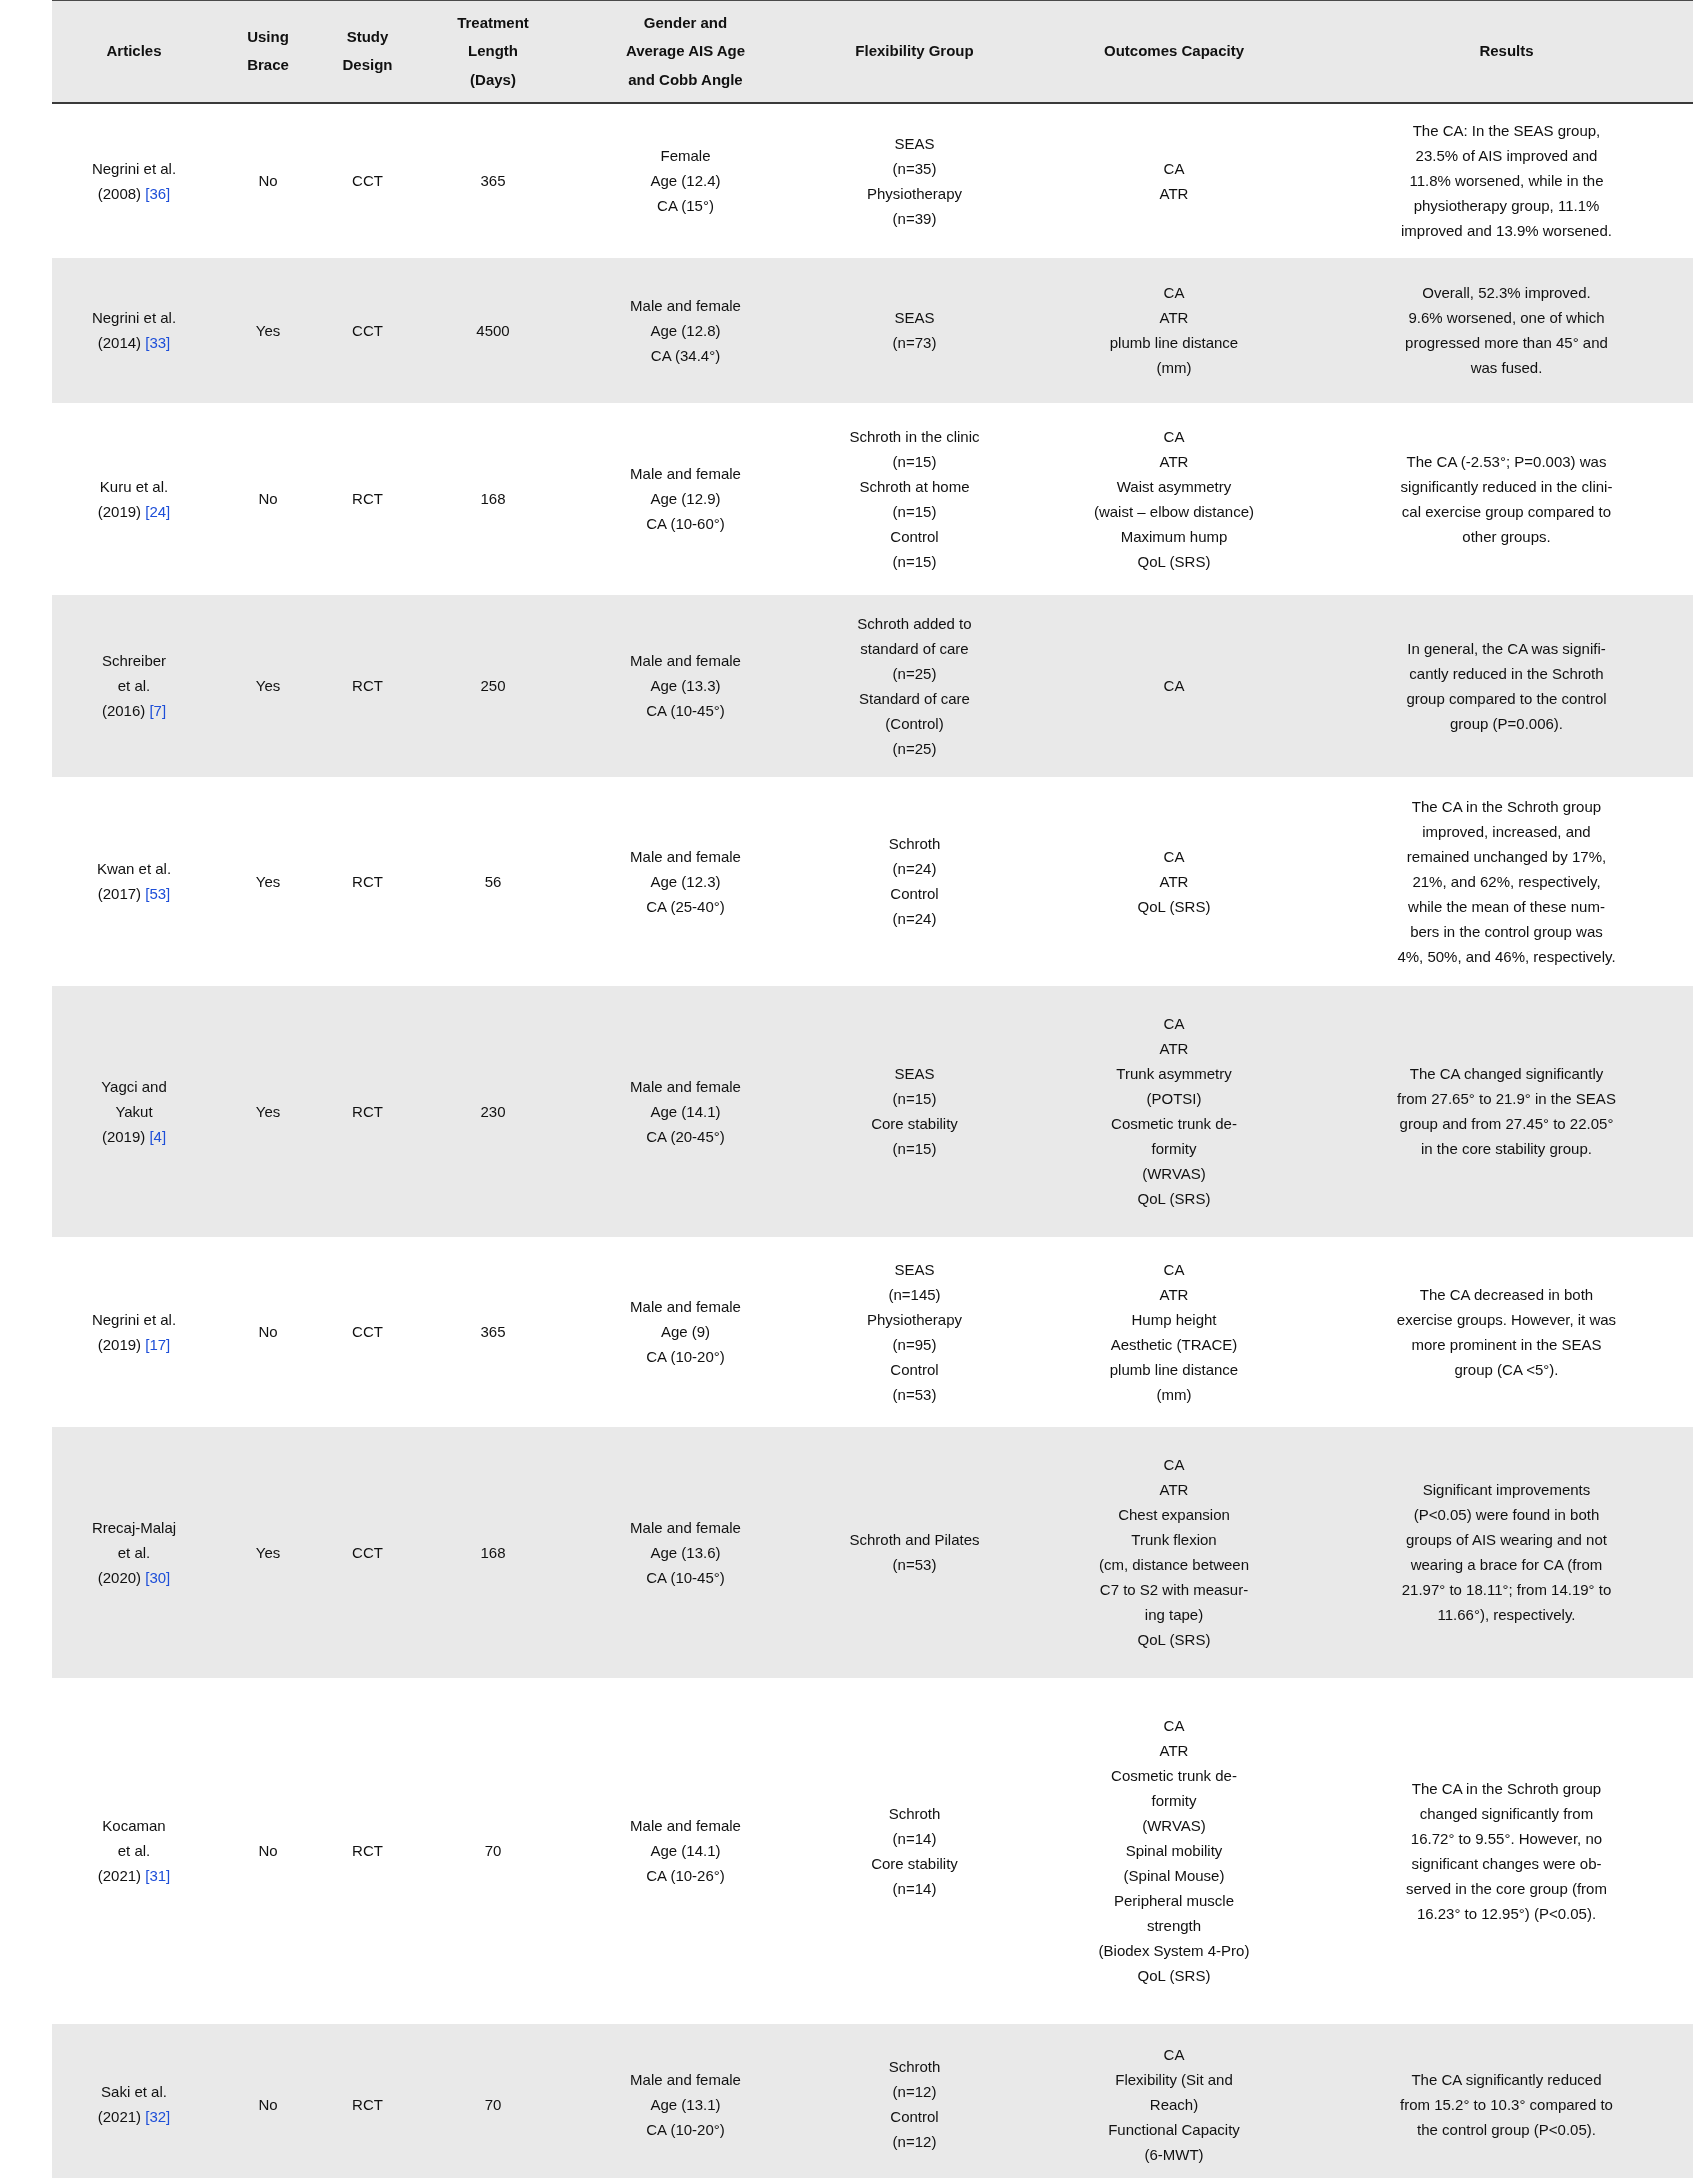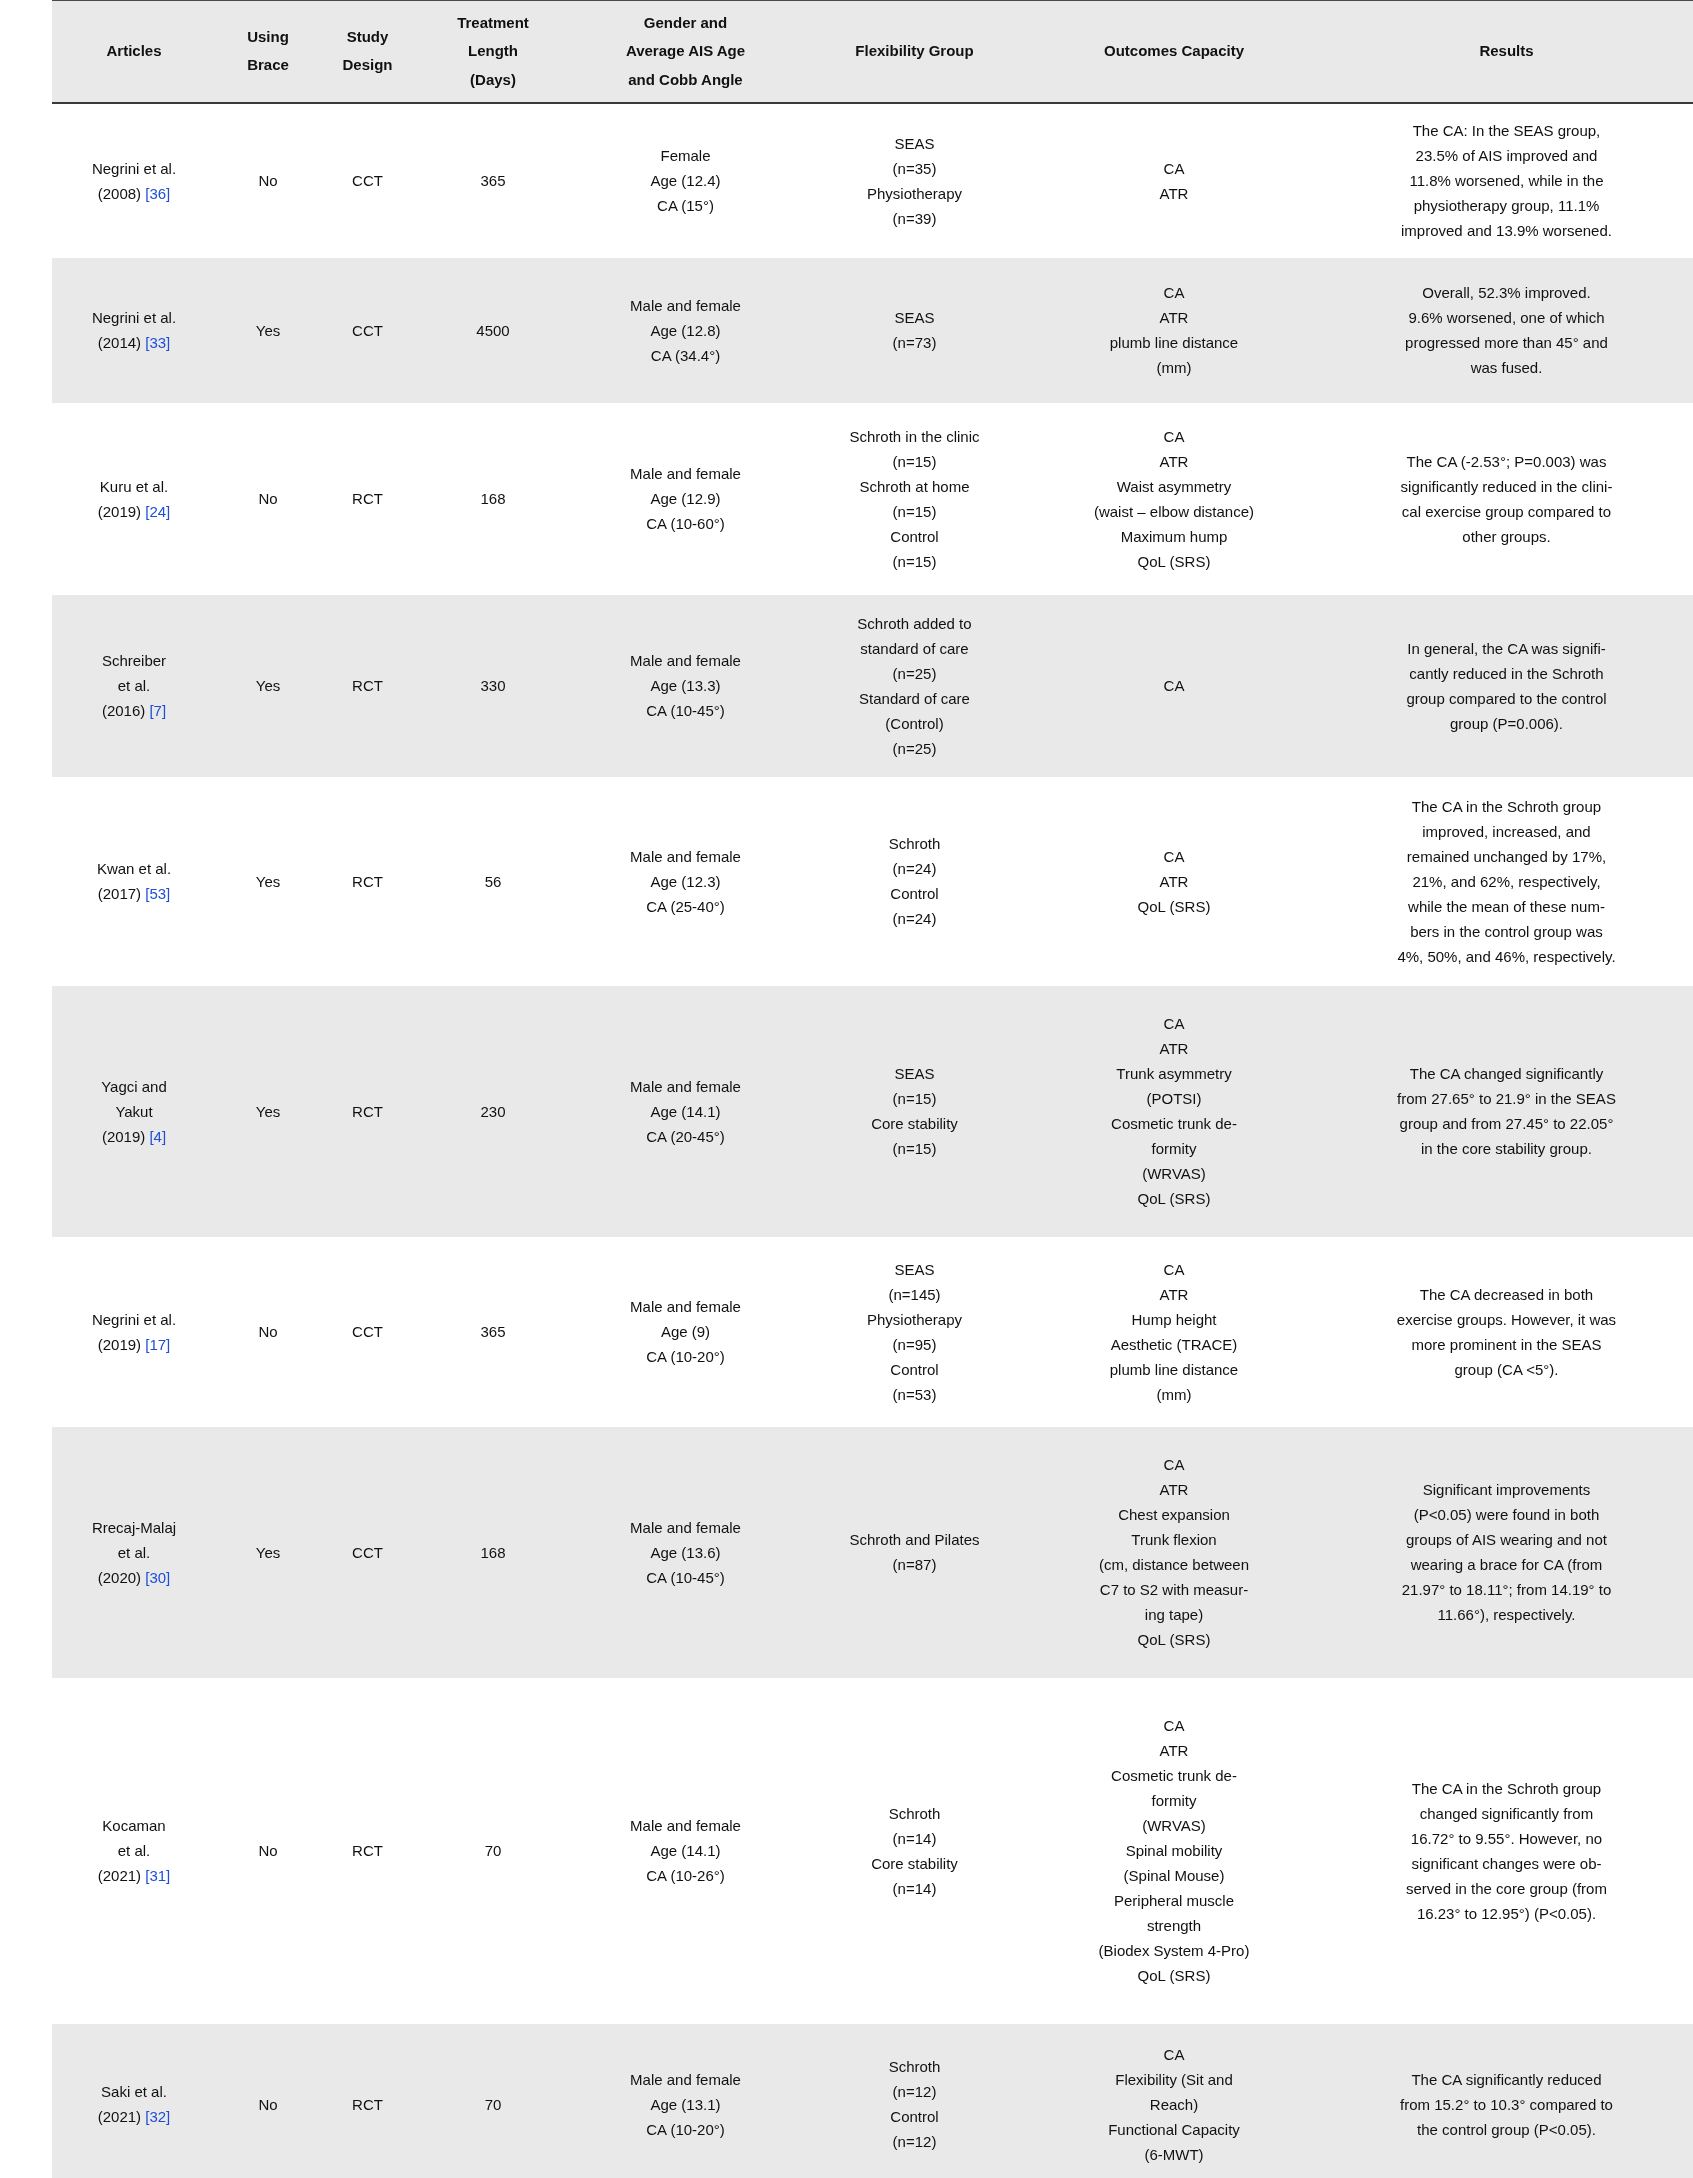--- a/index.html
+++ b/index.html
@@ -132,21 +132,21 @@
 significantly reduced in the clini-
 cal exercise group compared to
 other groups.</td>
       </tr>
     <tr class="r4 alt">
         <td><span>Schreiber
 et al.
 (2016)</span> <a class="ref">[7]</a></td>
         <td>Yes</td>
         <td>RCT</td>
-        <td>330</td>
+        <td>250</td>
         <td>Male and female
 Age (13.3)
 CA (10-45°)</td>
         <td>Schroth added to
 standard of care
 (n=25)
 Standard of care
 (Control)
 (n=25)</td>
         <td>CA</td>
@@ -236,21 +236,21 @@
         <td><span>Rrecaj-Malaj
 et al.
 (2020)</span> <a class="ref">[30]</a></td>
         <td>Yes</td>
         <td>CCT</td>
         <td>168</td>
         <td>Male and female
 Age (13.6)
 CA (10-45°)</td>
         <td>Schroth and Pilates
-(n=87)</td>
+(n=53)</td>
         <td>CA
 ATR
 Chest expansion
 Trunk flexion
 (cm, distance between
 C7 to S2 with measur-
 ing tape)
 QoL (SRS)</td>
         <td>Significant improvements
 (P&lt;0.05) were found in both

